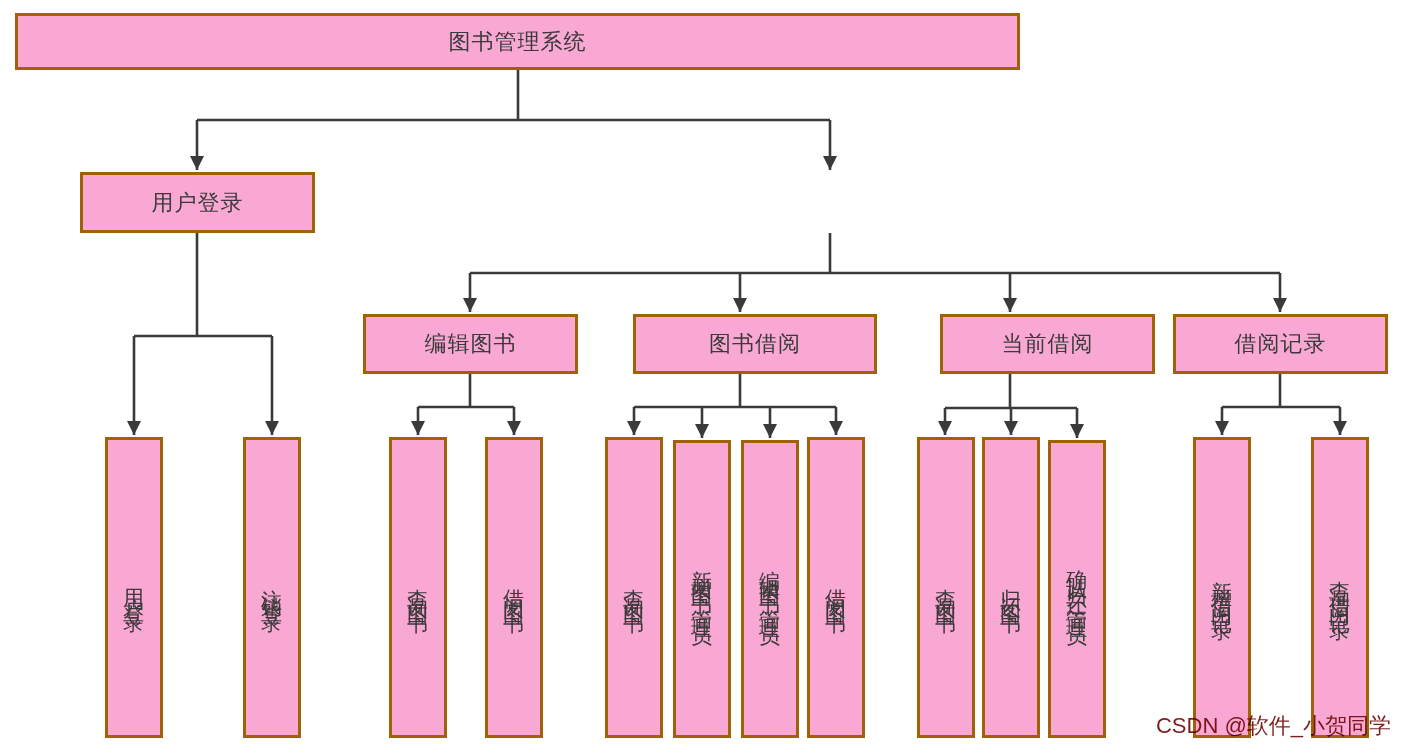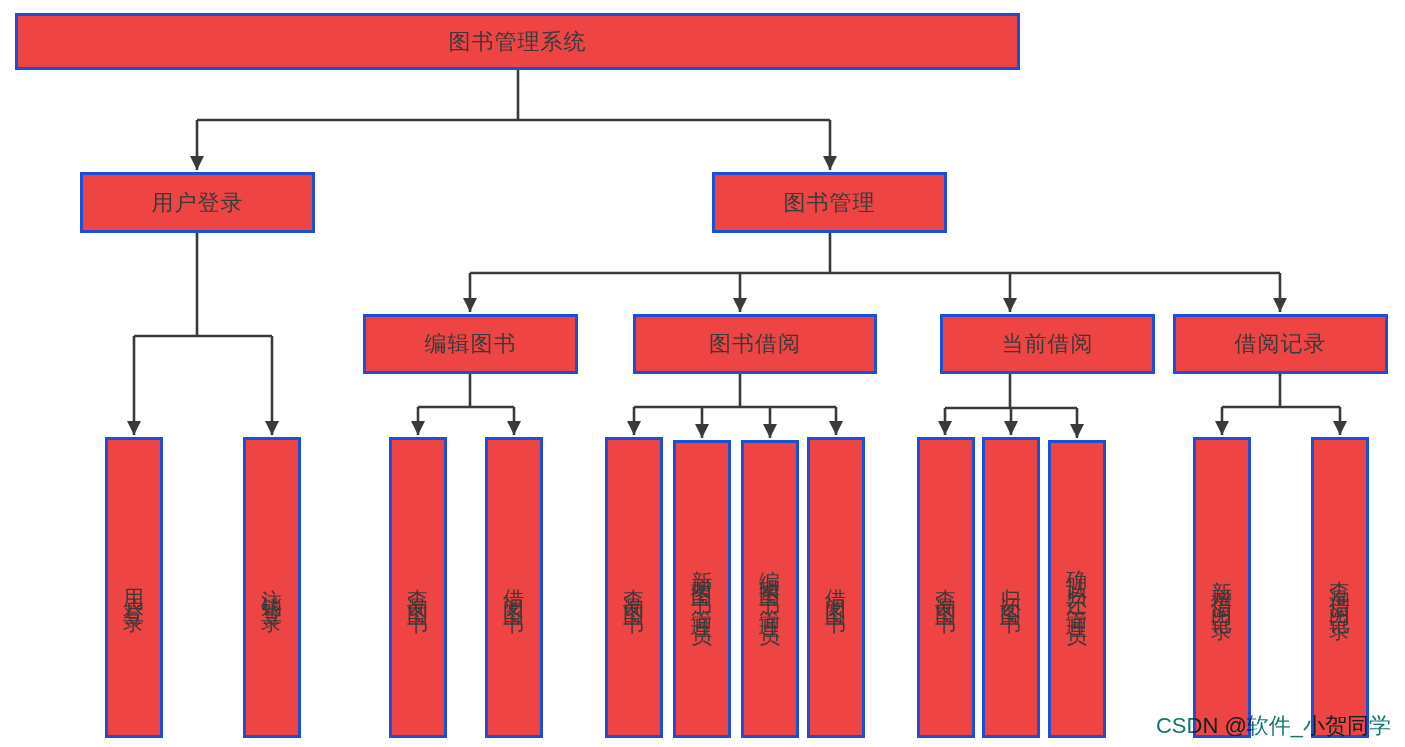--- a/index.html
+++ b/index.html
@@ -14,22 +14,22 @@
   }
   .connectors {
     position: absolute;
     left: 0; top: 0;
     width: 1405px; height: 747px;
     pointer-events: none;
   }
   .box {
     position: absolute;
     box-sizing: border-box;
-    border: 3px solid #1d4ed8;
-    background: #ef4444;
+    border: 3px solid #a16207;
+    background: #f9a8d4;
     display: flex;
     align-items: center;
     justify-content: center;
   }
   .box.h span {
     font-size: 22px;
     letter-spacing: 1px;
     white-space: nowrap;
   }
   .box.v { width: 58px; top: 437px; height: 301px; }
@@ -40,21 +40,21 @@
     letter-spacing: 8px;
     line-height: 1;
     white-space: nowrap;
   }
   .box.v.lower { top: 440px; height: 298px; }
   .watermark {
     position: absolute;
     right: 14px;
     bottom: 6px;
     font-size: 22px;
-    color: #0f766e;
+    color: #7f1d1d;
     mix-blend-mode: multiply;
     white-space: nowrap;
   }
 </style>
 </head>
 <body>
 
 <div class="canvas">
 
   <svg class="connectors" viewBox="0 0 1405 747" xmlns="http://www.w3.org/2000/svg">
@@ -107,23 +107,20 @@
     </g>
   </svg>
 
   <div class="box h" style="left:15px;top:13px;width:1005px;height:57px">
     <span>图书管理系统</span>
   </div>
 
   <div class="box h" style="left:80px;top:172px;width:235px;height:61px">
     <span>用户登录</span>
   </div>
-  <div class="box h" style="left:712px;top:172px;width:235px;height:61px">
-    <span>图书管理</span>
-  </div>
 
   <div class="box h" style="left:363px;top:314px;width:215px;height:60px">
     <span>编辑图书</span>
   </div>
   <div class="box h" style="left:633px;top:314px;width:244px;height:60px">
     <span>图书借阅</span>
   </div>
   <div class="box h" style="left:940px;top:314px;width:215px;height:60px">
     <span>当前借阅</span>
   </div>

